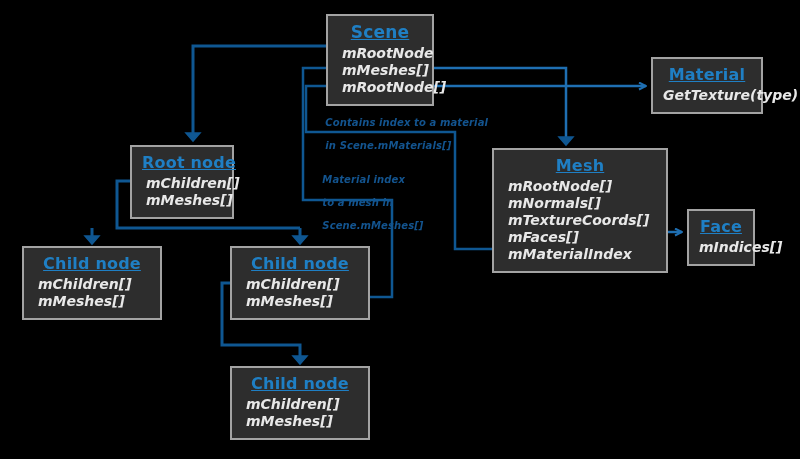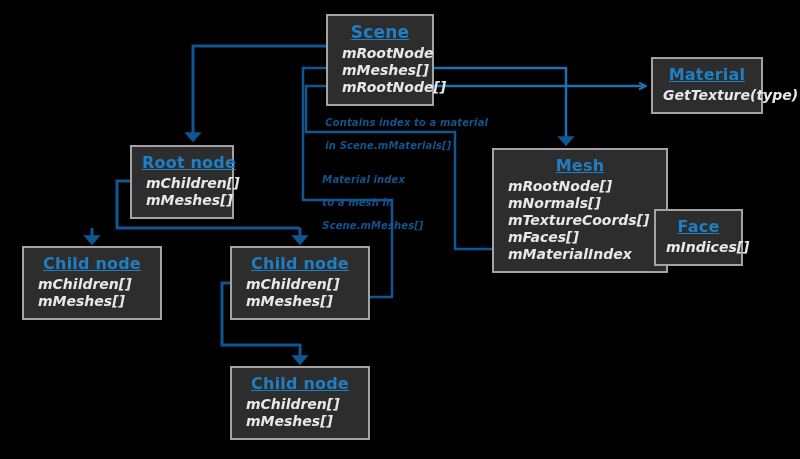--- a/index.html
+++ b/index.html
@@ -138,21 +138,21 @@
 
   <div class="node" style="left:492px; top:148px; width:176px;">
     <span class="node-title small">Mesh</span>
     <span class="field">mRootNode[]</span>
     <span class="field">mNormals[]</span>
     <span class="field">mTextureCoords[]</span>
     <span class="field">mFaces[]</span>
     <span class="field">mMaterialIndex</span>
   </div>
 
-  <div class="node" style="left:654px; top:209px; width:89px;">
+  <div class="node" style="left:687px; top:209px; width:68px;">
     <span class="node-title small">Face</span>
     <span class="field center">mIndices[]</span>
   </div>
 
   <div class="node" style="left:22px; top:246px; width:140px;">
     <span class="node-title small">Child node</span>
     <span class="field">mChildren[]</span>
     <span class="field">mMeshes[]</span>
   </div>
 

